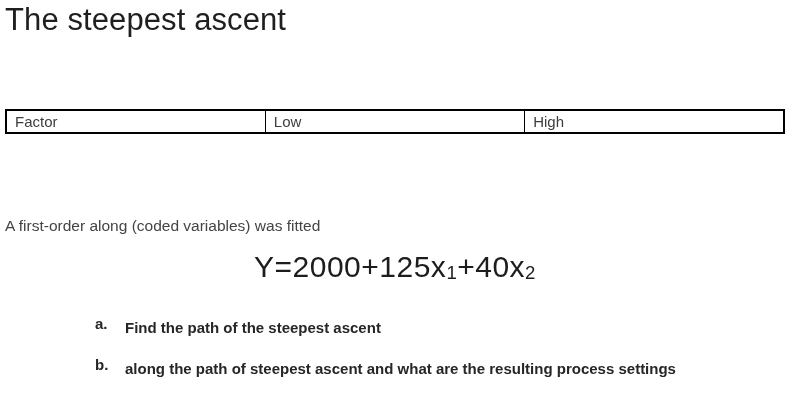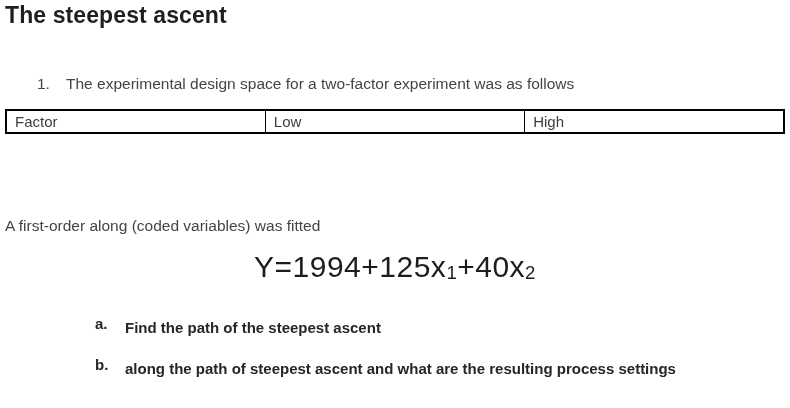--- a/index.html
+++ b/index.html
@@ -14,22 +14,22 @@
     background: #ffffff;
     font-family: "Liberation Sans", sans-serif;
     color: #404040;
     overflow: hidden;
   }
   .doc-title {
     position: absolute;
     top: 2px;
     left: 5px;
     margin: 0;
-    font-size: 23px;
-    font-weight: 700;
+    font-size: 31px;
+    font-weight: 400;
     letter-spacing: 0.1px;
     color: #1f1f1f;
     font-family: "Liberation Sans", sans-serif;
   }
   .question-line {
     position: absolute;
     top: 75px;
     left: 37px;
     font-size: 15.5px;
     color: #444444;
@@ -102,37 +102,34 @@
   .subq-a { top: 315px; }
   .subq-b { top: 356px; }
 </style>
 </head>
 <body>
 
 <div class="page">
 
   <h1 class="doc-title">The steepest ascent</h1>
 
-  <div class="question-line">
-    <span class="num">1.</span><span>The experimental design space for a two-factor experiment was as follows</span>
-  </div>
 
   <table class="design-table">
     <tbody>
       <tr>
         <td>Factor</td>
         <td>Low</td>
         <td>High</td>
       </tr>
     </tbody>
   </table>
 
   <div class="intro-line">A first-order along (coded variables) was fitted</div>
 
-  <div class="equation"><span>Y=1994+125x</span><sub>1</sub><span>+40x</span><sub>2</sub></div>
+  <div class="equation"><span>Y=2000+125x</span><sub>1</sub><span>+40x</span><sub>2</sub></div>
 
   <div class="subq subq-a">
     <span class="label">a.</span>
     <div class="body">Find the path of the steepest ascent</div>
   </div>
 
   <div class="subq subq-b">
     <span class="label">b.</span>
     <div class="body">
       <div>along the path of steepest ascent and what are the resulting process settings</div>

